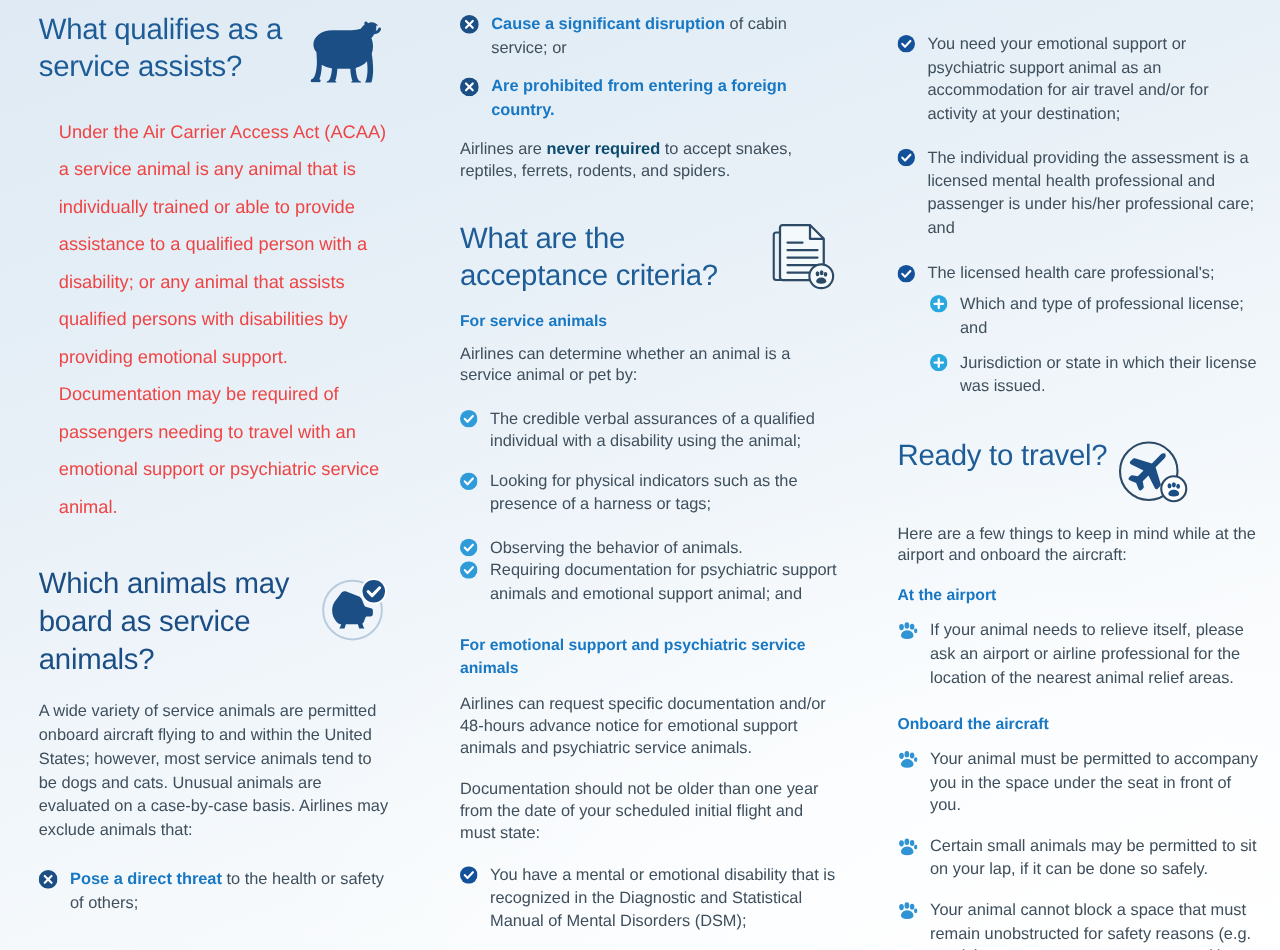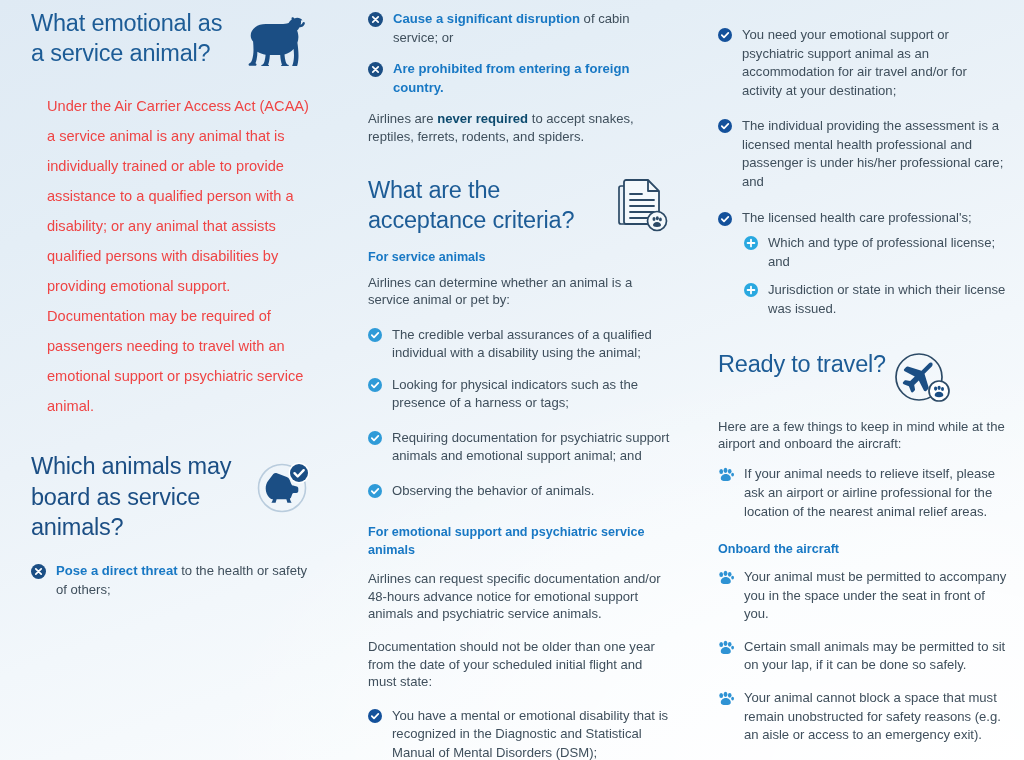--- a/index.html
+++ b/index.html
@@ -120,21 +120,21 @@
   svg { display: block; }
 </style>
 </head>
 <body>
 
 <div class="page">
 
   <div class="col col-left">
 
     <div class="heading-block">
-      <h2>What emotional as a service animal?</h2>
+      <h2>What qualifies as a service assists?</h2>
       <span class="h-icon">
         <svg width="68" height="52" viewBox="0 0 68 52">
           <path fill="#1b4e84" d="M57.5 6.3c-1.2-1.5-3.1-2.6-5.2-2.6-1.1 0-2 .3-2.8.8-.7-.9-1.6-1.5-2.4-1.2-.7.3-.7 1.3-.4 2.3-1.3.9-2.3 2.1-3.1 3.4-2.1.7-4.6 1.1-7.4 1.1H20.8c-4.2 0-7.9 1.2-10.6 3.2-2.8 2.1-4.5 5-4.5 8.2 0 2.3.9 4.4 2.4 6.1.2 2.4.4 5.3.4 8.2 0 3.6-.5 7.1-1.3 9.6-.5 1.5-1.1 2.6-1.6 3.2-.4.5-.7.6-.8.6-.7 0-1.2.6-1.2 1.3s.5 1.3 1.2 1.3h5.5c.7 0 1.2-.6 1.2-1.3 0-.6-.4-1.1-1-1.2.4-1 .8-2.3 1.1-3.8.5-2.3.8-5 .8-7.7 2.3 1.4 5.1 2.4 8.2 2.9-.2 2.3-.5 4.5-1 6.2-.4 1.5-.9 2.6-1.4 3.2-.4.5-.7.6-.8.6-.7 0-1.2.6-1.2 1.3s.5 1.3 1.2 1.3h5.5c.7 0 1.2-.6 1.2-1.3 0-.6-.4-1.1-1-1.2.3-.9.7-2.1 1-3.5.4-1.9.7-4.1.8-6.3h10.3c.1 2.2.4 4.4.8 6.3.3 1.4.7 2.6 1 3.5-.6.1-1 .6-1 1.2 0 .7.5 1.3 1.2 1.3h5.5c.7 0 1.2-.6 1.2-1.3s-.5-1.3-1.2-1.3c-.1 0-.4-.1-.8-.6-.5-.6-1-1.7-1.4-3.2-.5-1.8-.8-4.1-1-6.5 3.8-1 7-2.9 9.1-5.4.2 2.1.4 4.3.4 6.3 0 3.2-.4 6.2-1 8.3-.4 1.4-.8 2.4-1.2 3-.4.5-.7.6-.8.6-.7 0-1.2.6-1.2 1.3s.5 1.3 1.2 1.3h5.5c.7 0 1.2-.6 1.2-1.3 0-.6-.4-1.1-1-1.2.3-.9.7-2.1 1-3.6.5-2.3.8-5.1.8-8 0-4.8-.6-9.6-1.1-12.9.6-1.8 1-3.7 1-5.7 0-2.4-.5-4.7-1.3-6.7.9-.8 1.7-1.8 2.2-3 .6 0 1.3-.1 1.9-.3 1.6-.5 3-1.6 3.6-3.4.2-.6-.1-1.3-.7-1.6-.6-.2-1.3.1-1.5.7-.3.9-1 1.5-2 1.9.5-1.4.6-2.9.2-4.1z"></path>
         </svg>
       </span>
     </div>
 
     <p class="lede">Under the Air Carrier Access Act (ACAA) a service animal is any animal that is individually trained or able to provide assistance to a qualified person with a disability; or any animal that assists qualified persons with disabilities by providing emotional support. Documentation may be required of passengers needing to travel with an emotional support or psychiatric service animal.</p>
 
     <div class="sp-lg"></div>
@@ -146,20 +146,21 @@
           <circle cx="27" cy="31" r="23.5" fill="none" stroke="#b9ccdd" stroke-width="1.6"></circle>
           <path fill="#1b4e84" d="M13 24c-1.5 2-2.3 4.6-2.3 7.4 0 3.6 1.5 7 4 9.5.9.9 2.1 1.4 3.4 1.4h15c1.4 0 2.6-.9 3.1-2.2l1.1-3c.2-.6.8-1 1.4-1h2.6c1.1 0 2-.9 2-2v-2.6c0-.9-.6-1.7-1.5-1.9l-3.7-1c-.8-.2-1.5-.8-1.8-1.6l-1.7-4.3c-.5-1.3-1.5-2.3-2.8-2.8l-9.8-3.7c-1.3-.5-2.7-.2-3.7.7L13 24z"></path>
           <path fill="#1b4e84" d="M18.5 39.5c-.3 2.4-1 4.6-2.1 6.3h4.2c.7-1.8 1.2-3.9 1.4-6.3h-3.5zM31 39.5c.2 2.4.7 4.5 1.4 6.3h4.2c-1.1-1.7-1.8-3.9-2.1-6.3H31z"></path>
           <circle cx="44" cy="16" r="10.5" fill="#ffffff"></circle>
           <circle cx="44" cy="16" r="9" fill="#1b4e84"></circle>
           <path d="M39.5 16.2l3.2 3.3 6-6.3" fill="none" stroke="#ffffff" stroke-width="2.4" stroke-linecap="round" stroke-linejoin="round"></path>
         </svg>
       </span>
     </div>
 
+    <p class="body loose" style="margin-top:18px;">A wide variety of service animals are permitted onboard aircraft flying to and within the United States; however, most service animals tend to be dogs and cats.  Unusual animals are evaluated on a case-by-case basis.  Airlines may exclude animals that:</p>
 
     <ul class="bul" style="margin-top:20px;">
       <li>
         <span class="bico">
           <svg width="15" height="15" viewBox="0 0 15 15">
             <circle cx="7.5" cy="7.5" r="7.5" fill="#1b4e84"></circle>
             <path d="M4.8 4.8l5.4 5.4M10.2 4.8l-5.4 5.4" stroke="#ffffff" stroke-width="1.7" stroke-linecap="round"></path>
           </svg>
         </span>
         <span class="btxt"><b class="em">Pose a direct threat</b><span> to the health or safety of others;</span></span>
@@ -229,37 +230,37 @@
       </li>
       <li style="margin-bottom:16px;">
         <span class="bico">
           <svg width="14" height="14" viewBox="0 0 14 14">
             <circle cx="7" cy="7" r="7" fill="#2f9bd8"></circle>
             <path d="M3.8 7.1l2.2 2.3 4.3-4.6" fill="none" stroke="#ffffff" stroke-width="1.7" stroke-linecap="round" stroke-linejoin="round"></path>
           </svg>
         </span>
         <span class="btxt">Looking for physical indicators such as the presence of a harness or tags;</span>
       </li>
+      <li style="margin-bottom:0;">
+        <span class="bico">
+          <svg width="14" height="14" viewBox="0 0 14 14">
+            <circle cx="7" cy="7" r="7" fill="#2f9bd8"></circle>
+            <path d="M3.8 7.1l2.2 2.3 4.3-4.6" fill="none" stroke="#ffffff" stroke-width="1.7" stroke-linecap="round" stroke-linejoin="round"></path>
+          </svg>
+        </span>
+        <span class="btxt">Observing the behavior of animals.</span>
+      </li>
       <li style="margin-bottom:16px;">
         <span class="bico">
           <svg width="14" height="14" viewBox="0 0 14 14">
             <circle cx="7" cy="7" r="7" fill="#2f9bd8"></circle>
             <path d="M3.8 7.1l2.2 2.3 4.3-4.6" fill="none" stroke="#ffffff" stroke-width="1.7" stroke-linecap="round" stroke-linejoin="round"></path>
           </svg>
         </span>
         <span class="btxt">Requiring documentation for psychiatric support animals and emotional support animal; and</span>
-      </li>
-      <li style="margin-bottom:0;">
-        <span class="bico">
-          <svg width="14" height="14" viewBox="0 0 14 14">
-            <circle cx="7" cy="7" r="7" fill="#2f9bd8"></circle>
-            <path d="M3.8 7.1l2.2 2.3 4.3-4.6" fill="none" stroke="#ffffff" stroke-width="1.7" stroke-linecap="round" stroke-linejoin="round"></path>
-          </svg>
-        </span>
-        <span class="btxt">Observing the behavior of animals.</span>
       </li>
     </ul>
 
     <div class="subhead two-line" style="margin-top:22px;">For emotional support and psychiatric service animals</div>
 
     <p class="body" style="margin-top:11px;">Airlines can request specific documentation and/or 48-hours advance notice for emotional support animals and psychiatric service animals.</p>
 
     <p class="body" style="margin-top:16px;">Documentation should not be older than one year from the date of your scheduled initial flight and must state:</p>
 
     <ul class="bul" style="margin-top:16px;">
@@ -342,20 +343,21 @@
             <ellipse cx="47.1" cy="37.8" rx="1.6" ry="2.1"></ellipse>
             <ellipse cx="50.5" cy="39" rx="1.5" ry="2"></ellipse>
             <path d="M47 41.8c2.6 0 4.3 1.6 4.3 3.2 0 1.4-1.3 2.2-4.3 2.2s-4.3-.8-4.3-2.2c0-1.6 1.7-3.2 4.3-3.2z"></path>
           </g>
         </svg>
       </span>
     </div>
 
     <p class="body tight" style="margin-top:12px;">Here are a few things to keep in mind while at the airport and onboard the aircraft:</p>
 
+    <div class="subhead" style="margin-top:16px;">At the airport</div>
 
     <ul class="bul" style="margin-top:12px;">
       <li style="margin-bottom:0;">
         <span class="bico">
           <svg width="16" height="15" viewBox="0 0 16 15">
             <g fill="#2f93d4">
               <ellipse cx="3.2" cy="4.6" rx="1.9" ry="2.5"></ellipse>
               <ellipse cx="7.5" cy="3.3" rx="1.9" ry="2.6"></ellipse>
               <ellipse cx="11.7" cy="4.3" rx="1.8" ry="2.4"></ellipse>
               <ellipse cx="14.6" cy="7.6" rx="1.4" ry="1.9"></ellipse>

